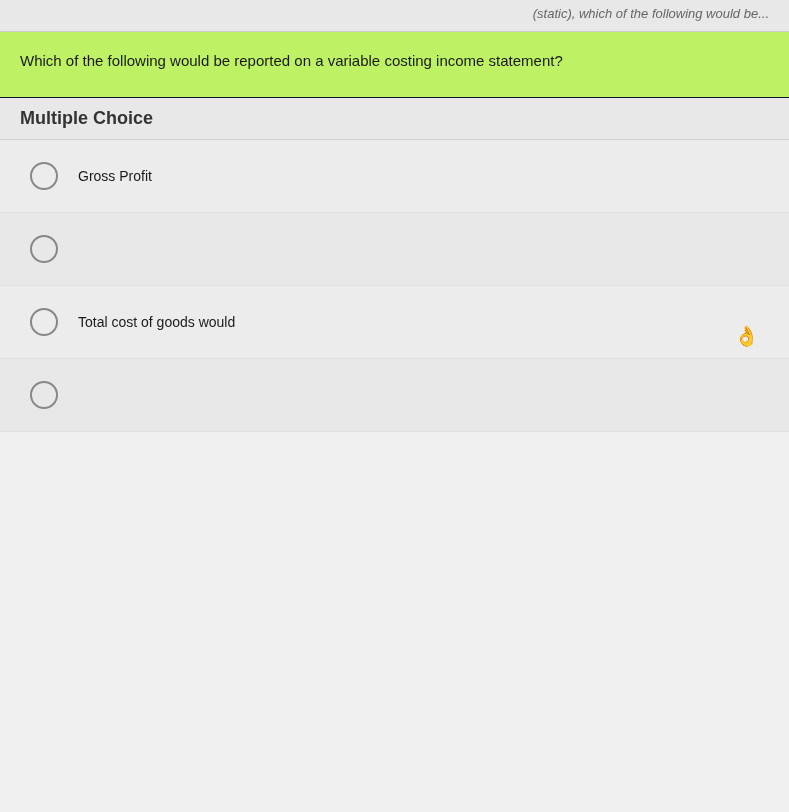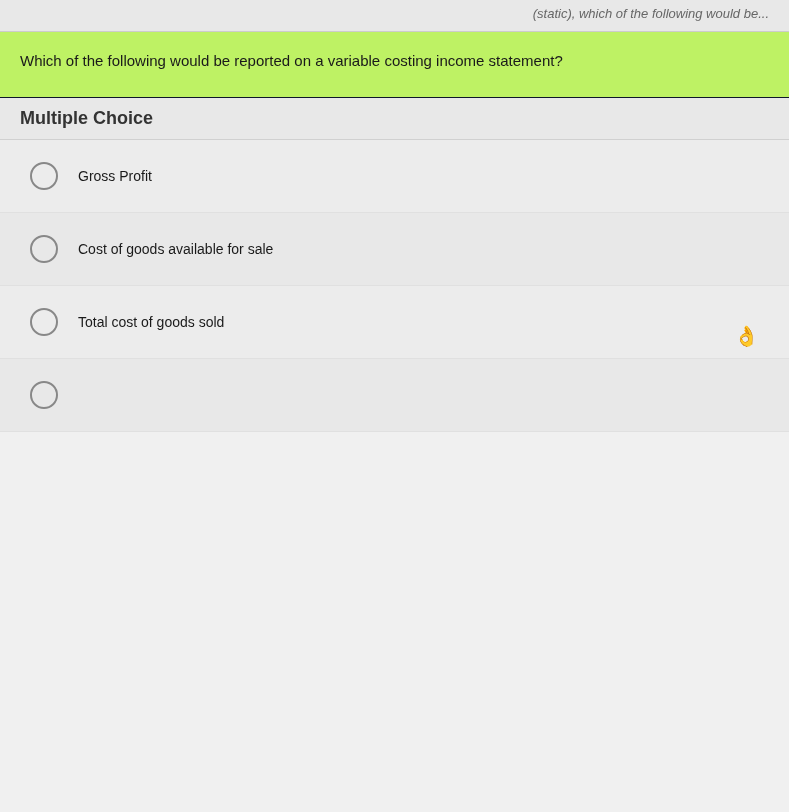--- a/index.html
+++ b/index.html
@@ -107,26 +107,25 @@
 
 <div class="choices-container">
 
   <div class="choice-item">
     <span class="radio-circle"></span>
     <span class="choice-label">Gross Profit</span>
   </div>
 
   <div class="choice-item">
     <span class="radio-circle"></span>
-    <span class="choice-label">Cost of goods available for sale</span>
   </div>
 
   <div class="choice-item">
     <span class="radio-circle"></span>
-    <span class="choice-label">Total cost of goods sold</span>
+    <span class="choice-label">Total cost of goods would</span>
 
     <span class="cursor-icon">👌</span>
   </div>
 
 
   <div class="choice-item">
     <span class="radio-circle"></span>
   </div>
 </div>
 

